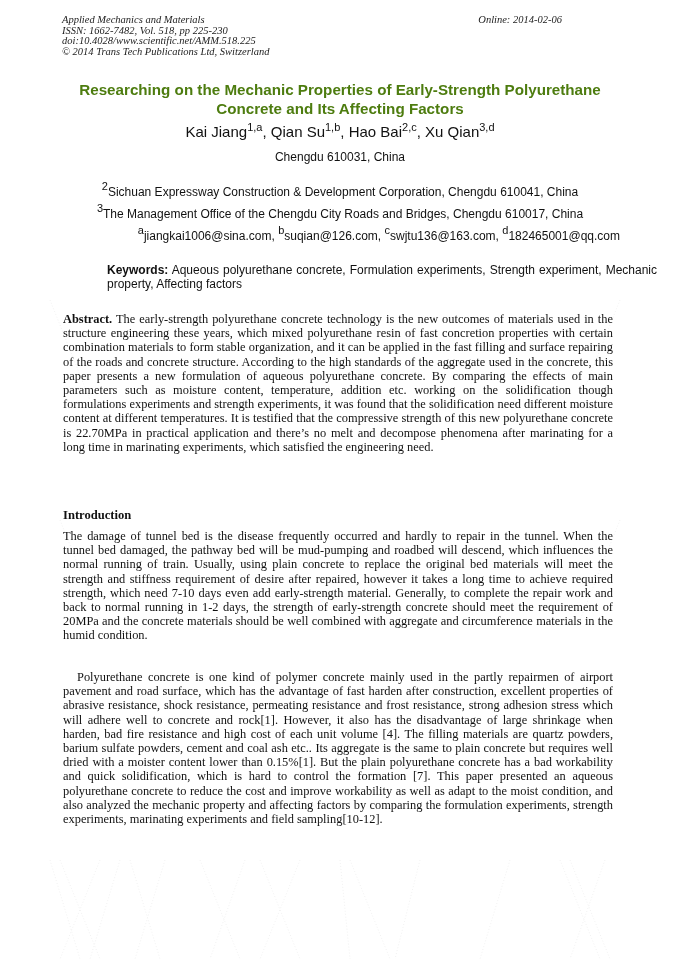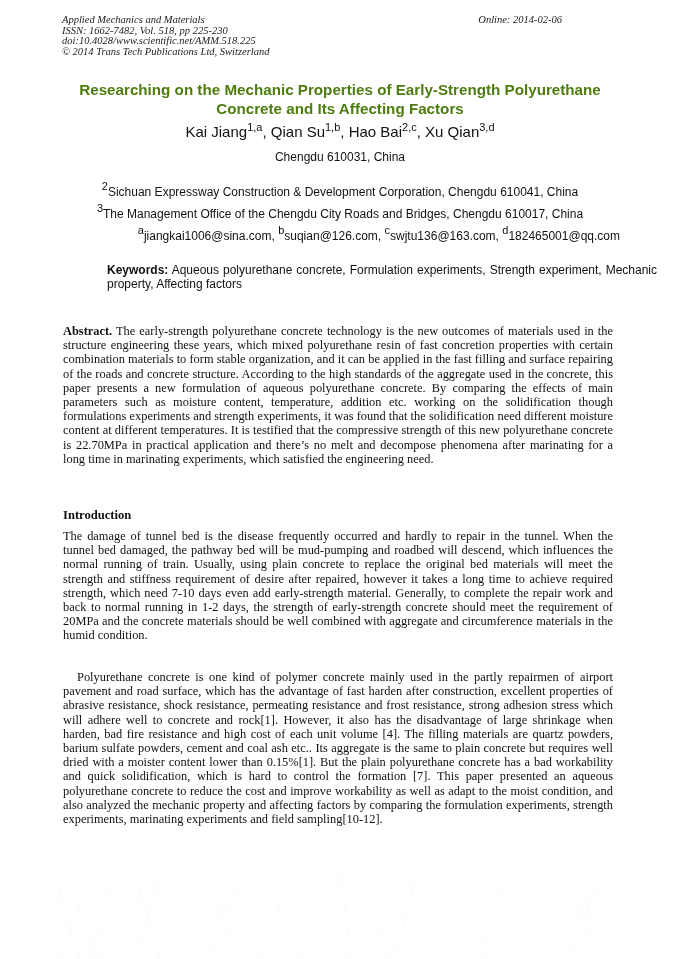--- a/index.html
+++ b/index.html
@@ -12,21 +12,21 @@
   .authors { position: absolute; left: 60px; width: 560px; top: 122px; text-align: center; font-family: "Liberation Sans", sans-serif; font-size: 15px; line-height: 20px; }
   .authors sup, .affil sup { font-size: 11px; vertical-align: 6px; line-height: 0; }
   .affil { position: absolute; left: 60px; width: 560px; text-align: center; font-family: "Liberation Sans", sans-serif; font-size: 12px; line-height: 15px; }
   .affil-1 { top: 150px; }
   .affil-2 { top: 185px; }
   .affil-3 { top: 207px; }
   .affil-4 { top: 229px; text-align: right; }
   .keywords { position: absolute; left: 63px; width: 550px; top: 263px; font-family: "Liberation Sans", sans-serif; font-size: 12px; line-height: 14px; text-align: justify; margin-left: 44px; }
   .keywords b { font-weight: bold; }
   .para { position: absolute; left: 63px; width: 550px; font-family: "Liberation Serif", serif; font-size: 12.4px; line-height: 14.2px; text-align: justify; color: #111; }
-  .abstract { top: 312px; margin-top: 12px; }
+  .abstract { top: 312px; }
   .abstract b { font-weight: bold; }
   .section-heading { position: absolute; left: 63px; top: 508px; font-family: "Liberation Serif", serif; font-weight: bold; font-size: 12.6px; line-height: 14px; }
   .intro-1 { top: 529px; }
   .intro-2 { top: 670px; text-indent: 14px; }
 </style>
 </head>
 <body>
 
 <div class="page">
 

